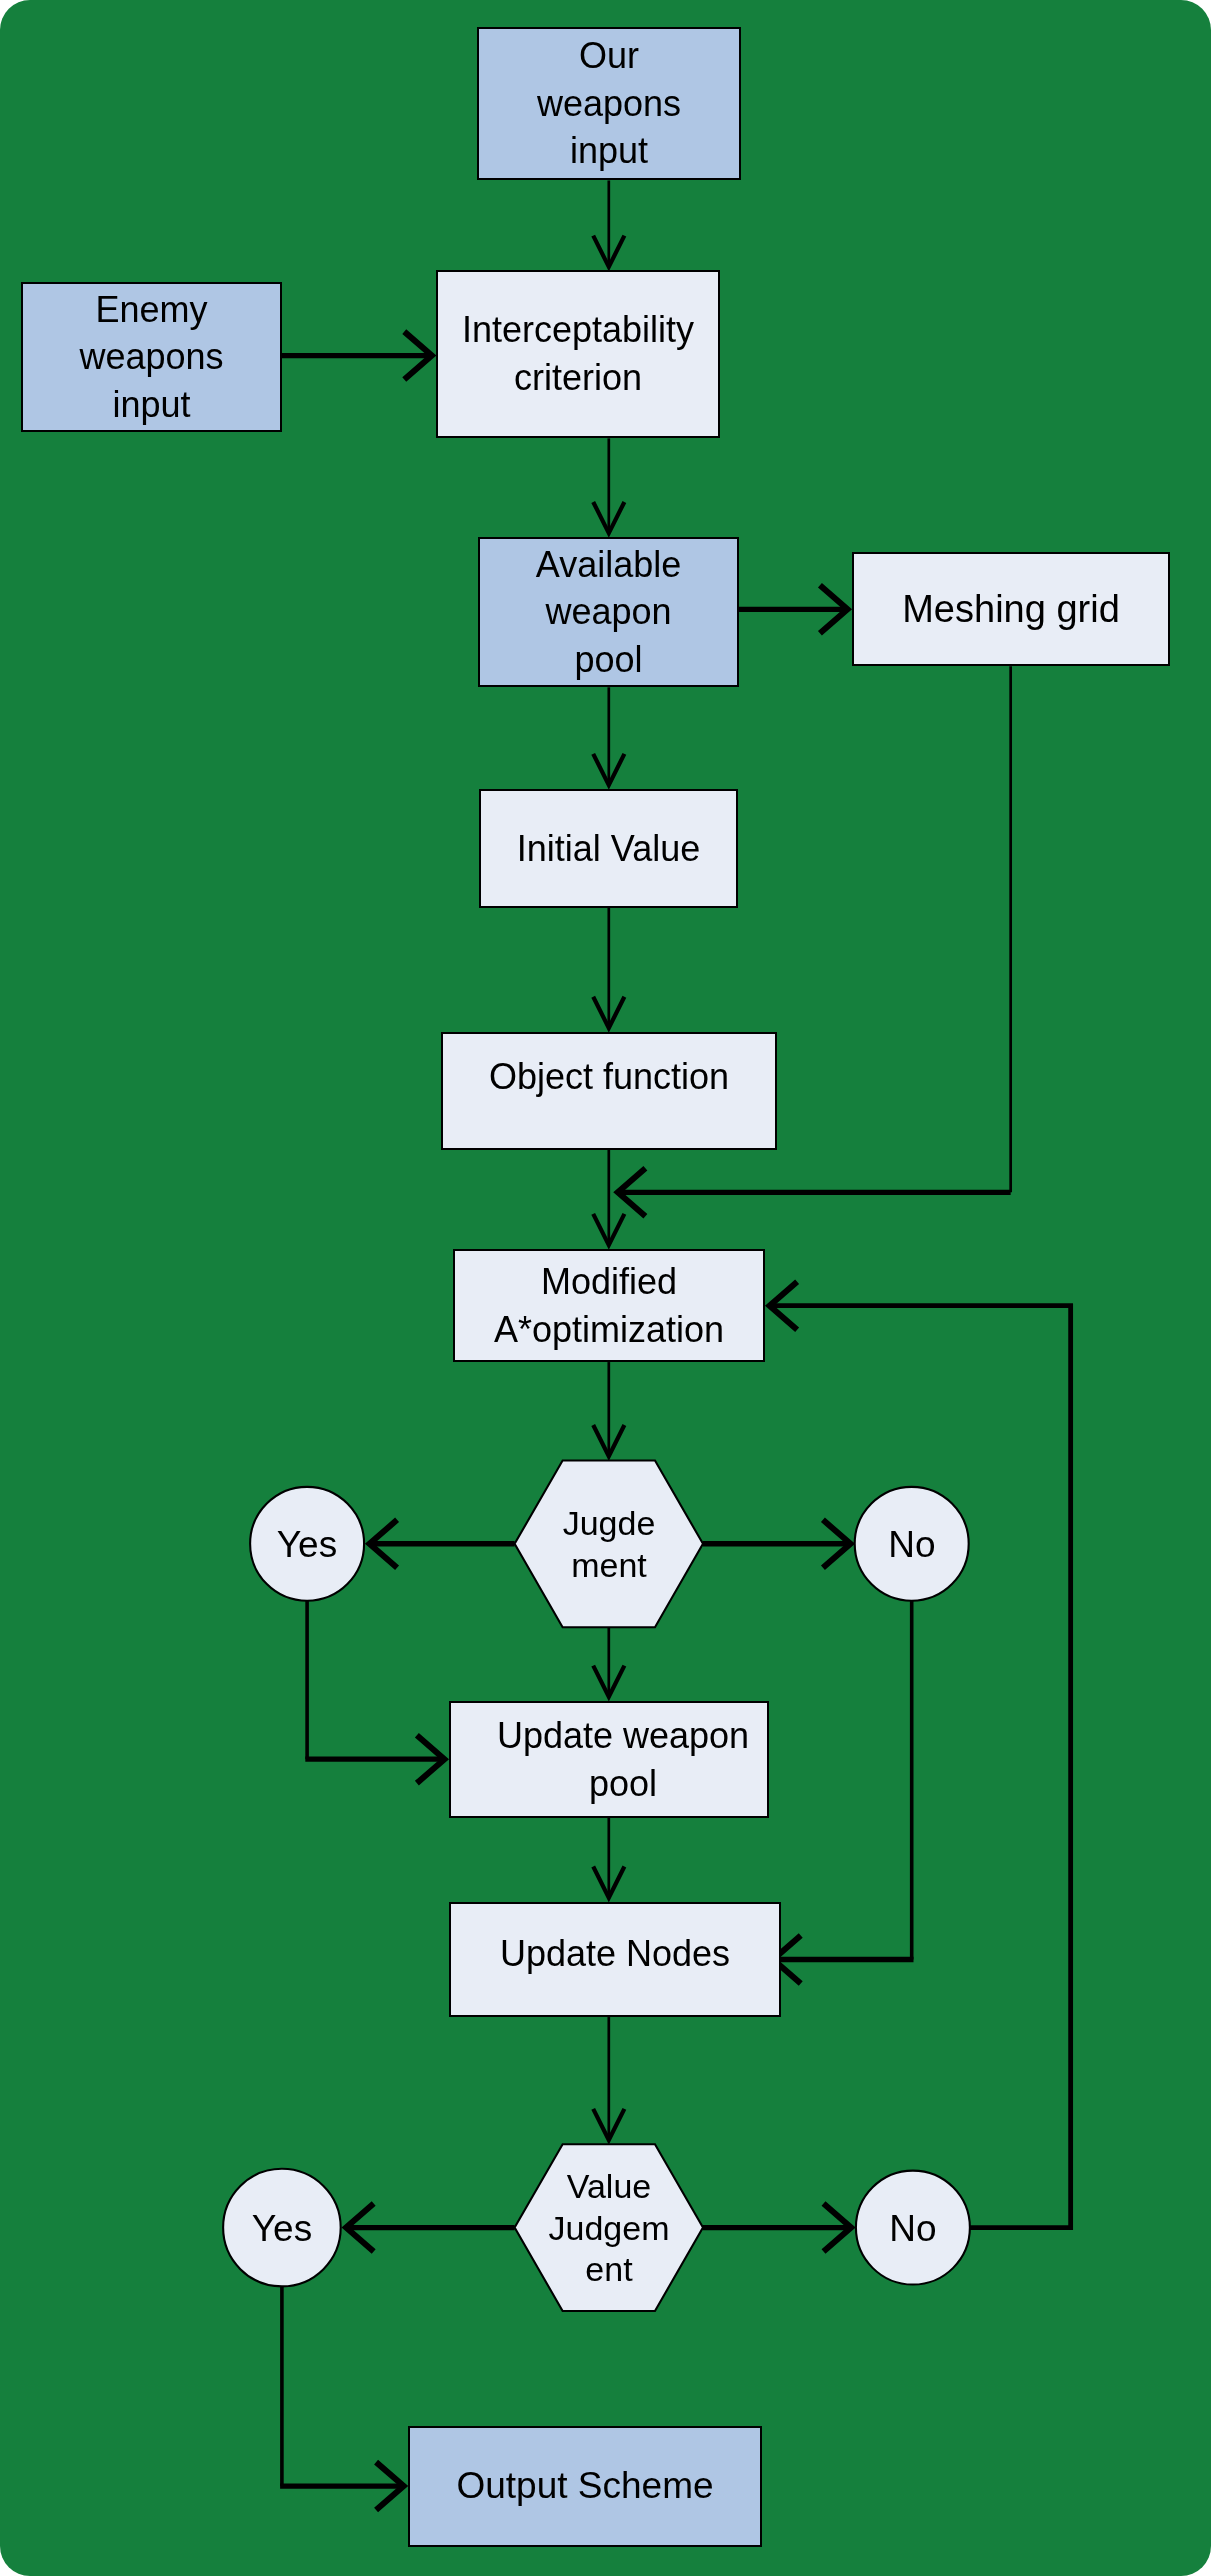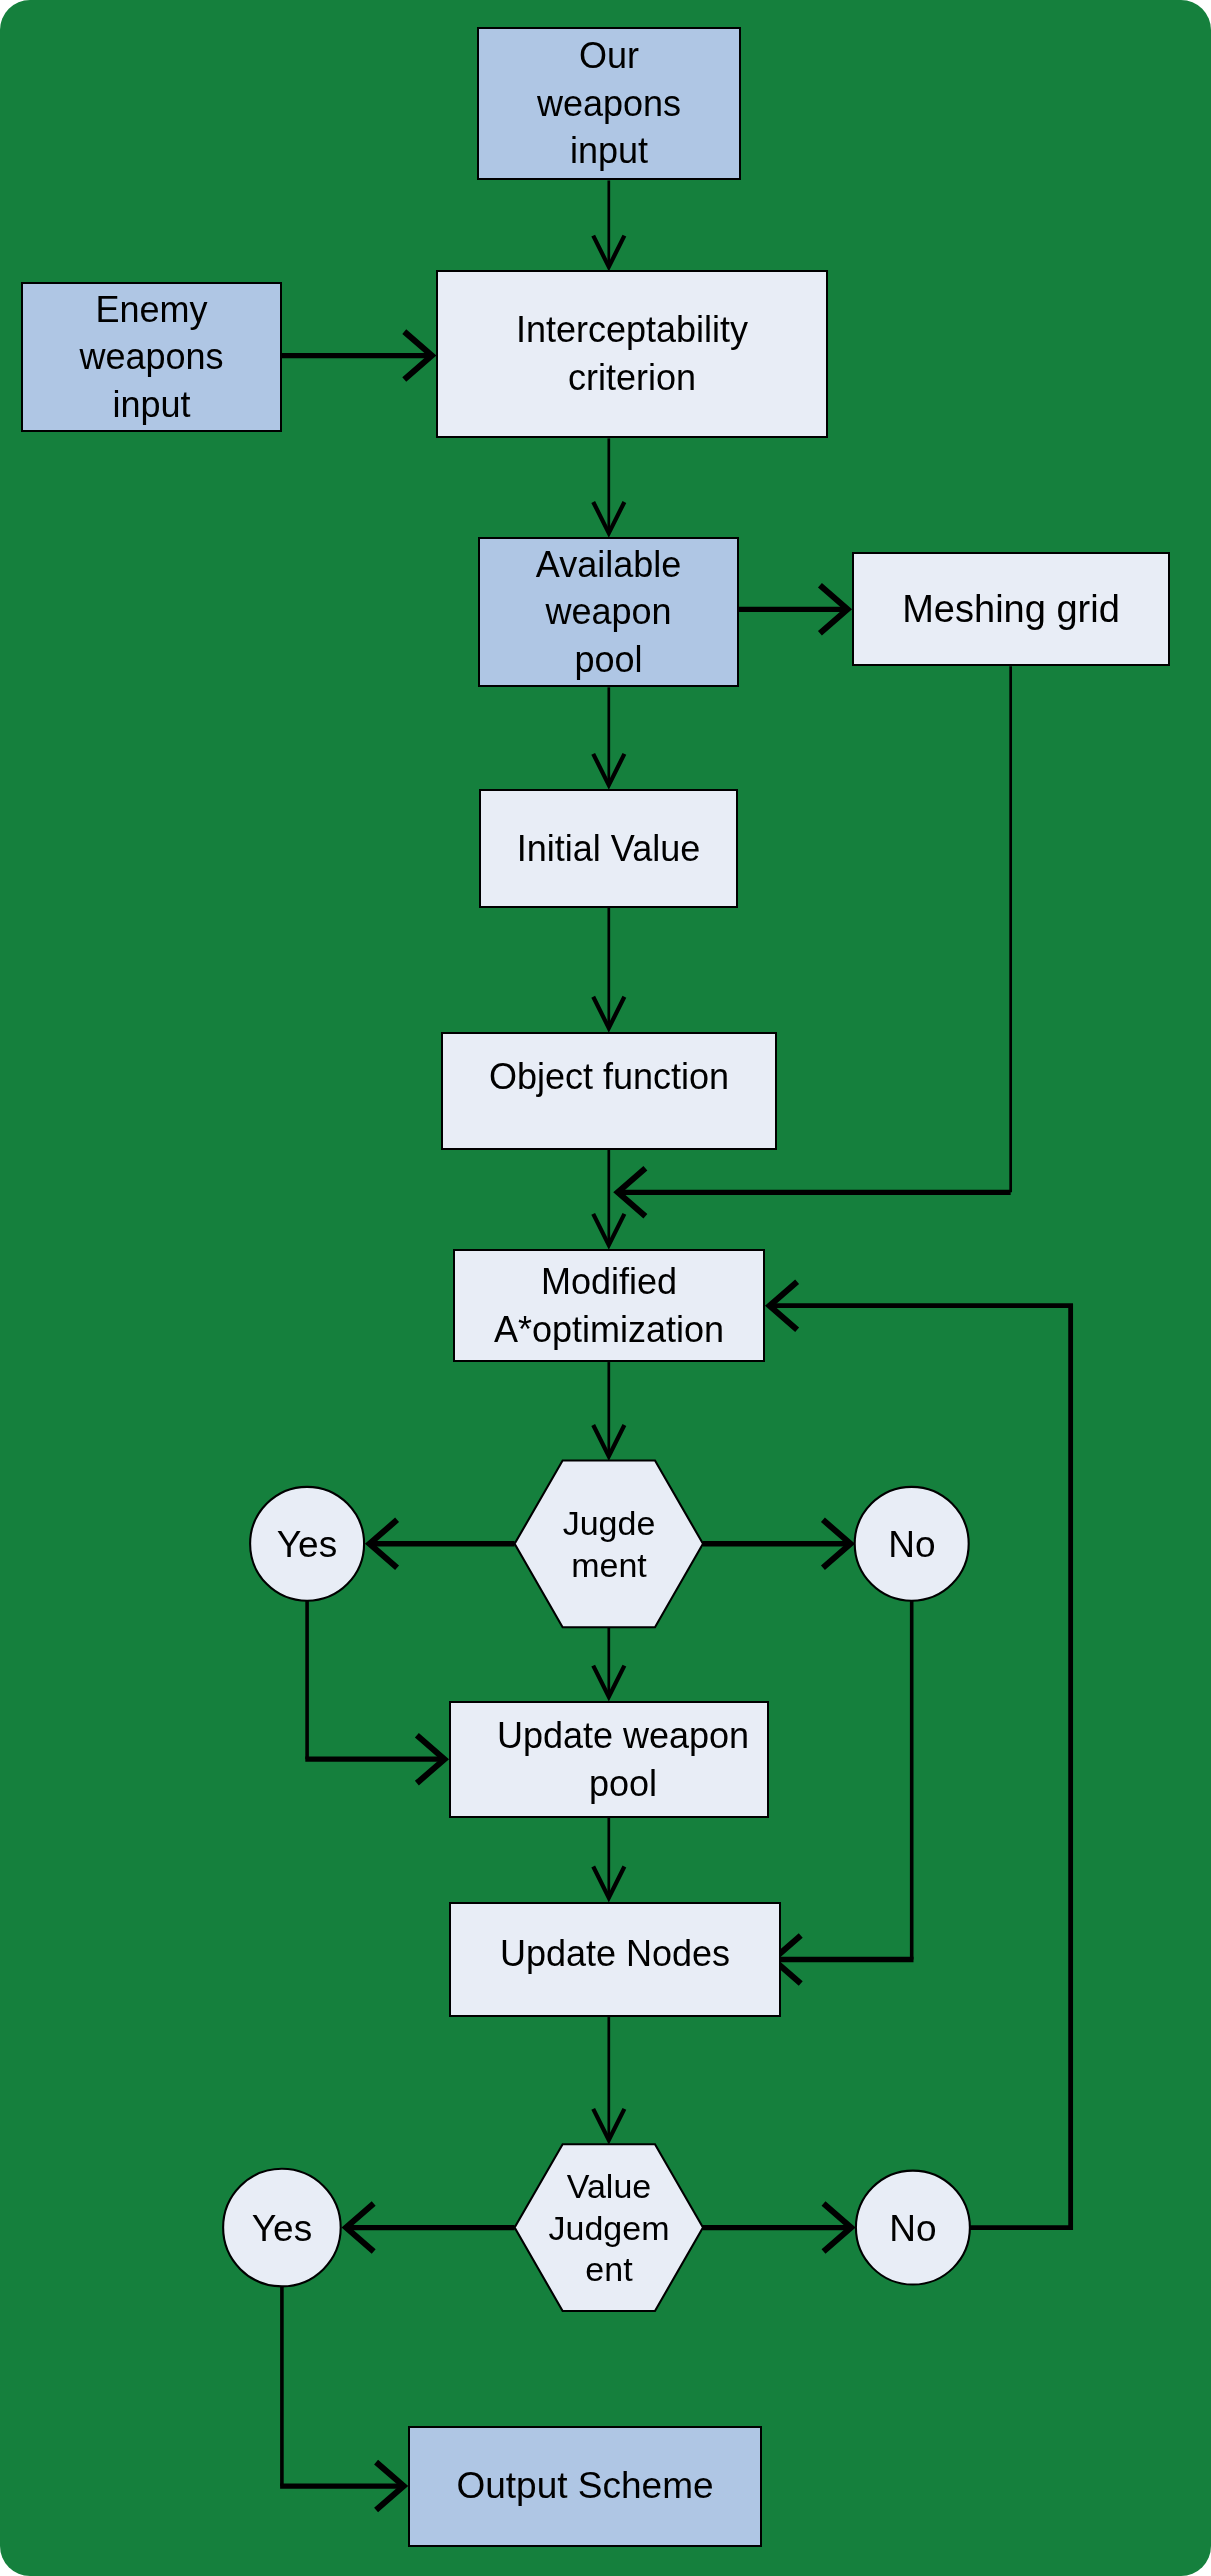--- a/index.html
+++ b/index.html
@@ -99,21 +99,21 @@
   </svg>
 
   <div class="node primary" style="left:477px;top:27px;width:264px;height:153px;">Our
 weapons
 input</div>
 
   <div class="node primary" style="left:21px;top:282px;width:261px;height:150px;">Enemy
 weapons
 input</div>
 
-  <div class="node secondary" style="left:436px;top:270px;width:392px;height:168px;">Interceptability
+  <div class="node secondary" style="left:436px;top:270px;width:284px;height:168px;">Interceptability
 criterion</div>
 
   <div class="node primary" style="left:478px;top:537px;width:261px;height:150px;">Available
 weapon
 pool</div>
 
   <div class="node secondary" style="left:852px;top:552px;width:318px;height:114px;font-size:38px;">Meshing grid</div>
 
   <div class="node secondary" style="left:479px;top:789px;width:259px;height:119px;">Initial Value</div>
 

